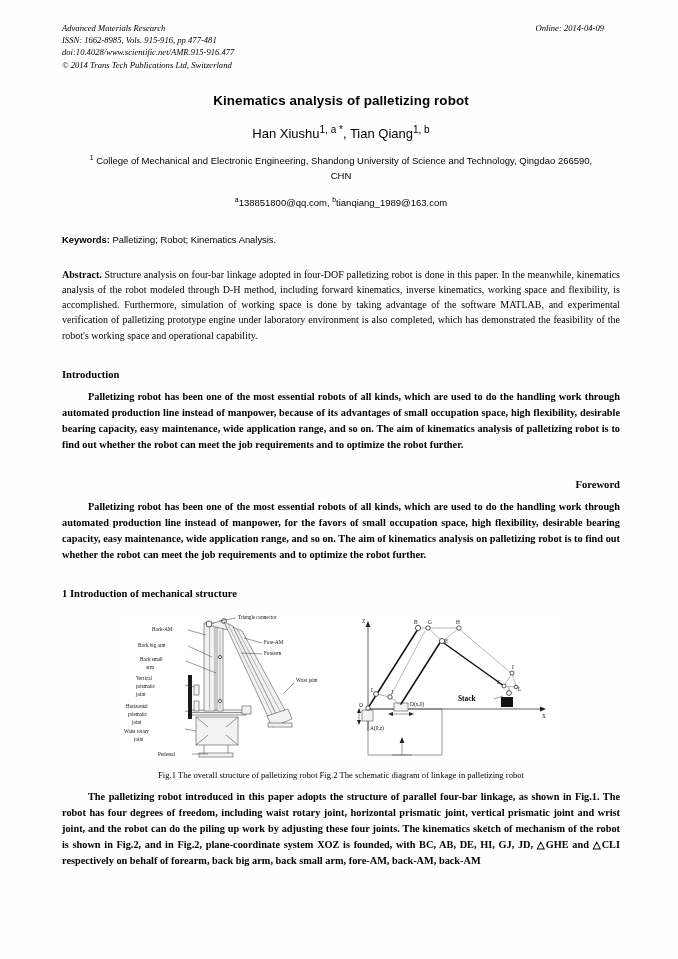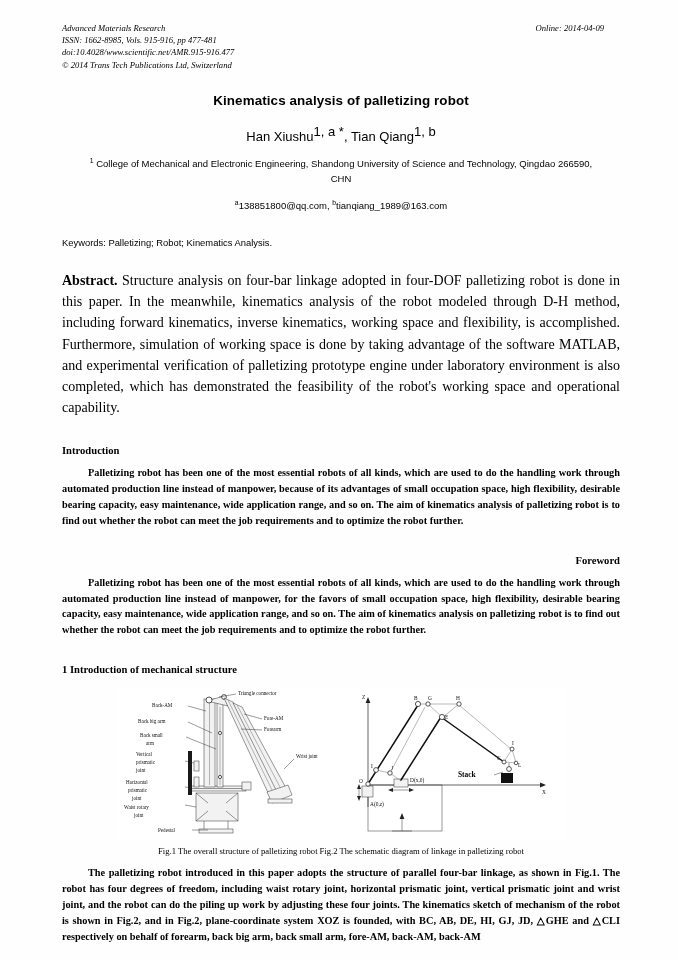--- a/index.html
+++ b/index.html
@@ -54,21 +54,21 @@
     font-size: 13.4px;
     margin-top: 22px;
     letter-spacing: 0.1px;
   }
   .authors {
     text-align: center;
     font-family: "Liberation Sans", sans-serif;
     font-size: 13px;
     margin-top: 16px;
   }
-  .authors sup { font-size: 13px; vertical-align: super; }
+  .authors sup { font-size: 10px; vertical-align: super; }
   .affil {
     text-align: center;
     font-family: "Liberation Sans", sans-serif;
     font-size: 9.5px;
     line-height: 1.55;
     margin-top: 12px;
     padding: 0 26px;
   }
   .affil sup { font-size: 6.8px; vertical-align: super; }
   .emails {
@@ -78,26 +78,26 @@
     margin-top: 12px;
   }
   .emails sup { font-size: 6.8px; vertical-align: super; }
 
   
   .keywords {
     font-family: "Liberation Sans", sans-serif;
     font-size: 9.4px;
     margin-top: 26px;
   }
-  .keywords b { font-weight: normal; }
+  .keywords b { font-weight: bold; }
 
   
   .abstract {
     font-family: "Liberation Serif", serif;
-    font-size: 14px;
+    font-size: 10px;
     line-height: 1.52;
     text-align: justify;
     margin-top: 22px;
   }
   .abstract b { font-weight: bold; }
 
   
   h2.sec {
     font-family: "Liberation Serif", serif;
     font-weight: bold;

